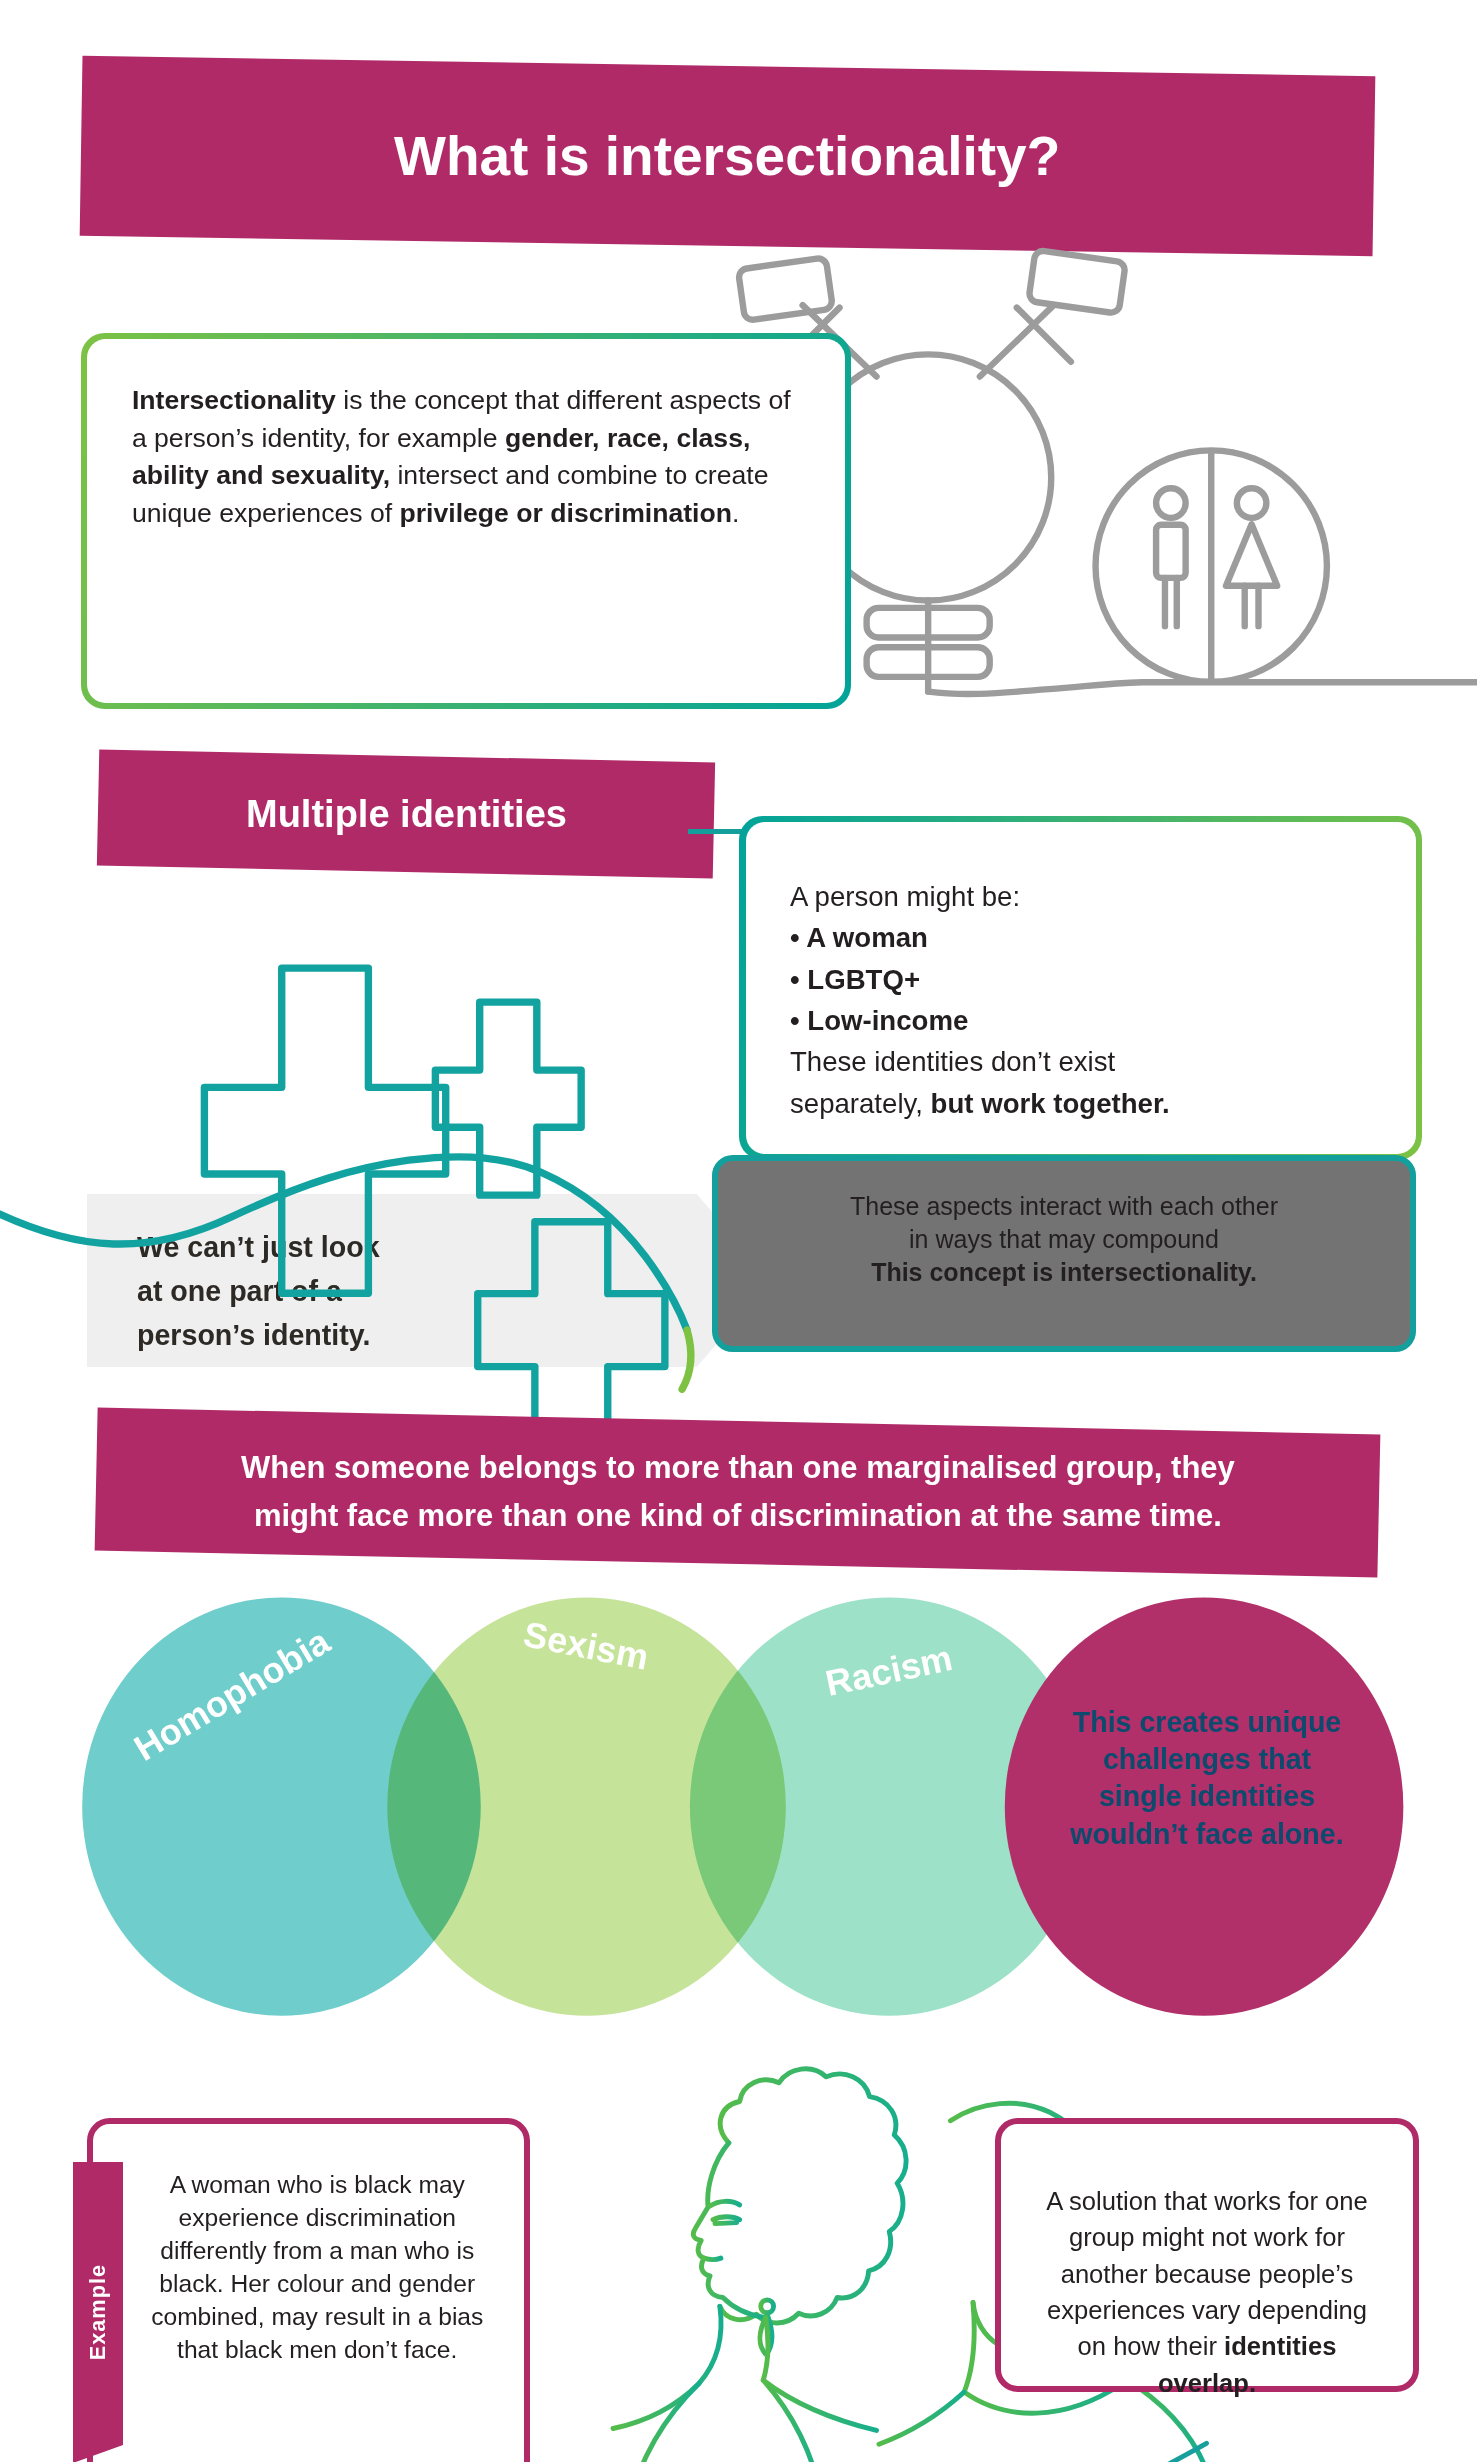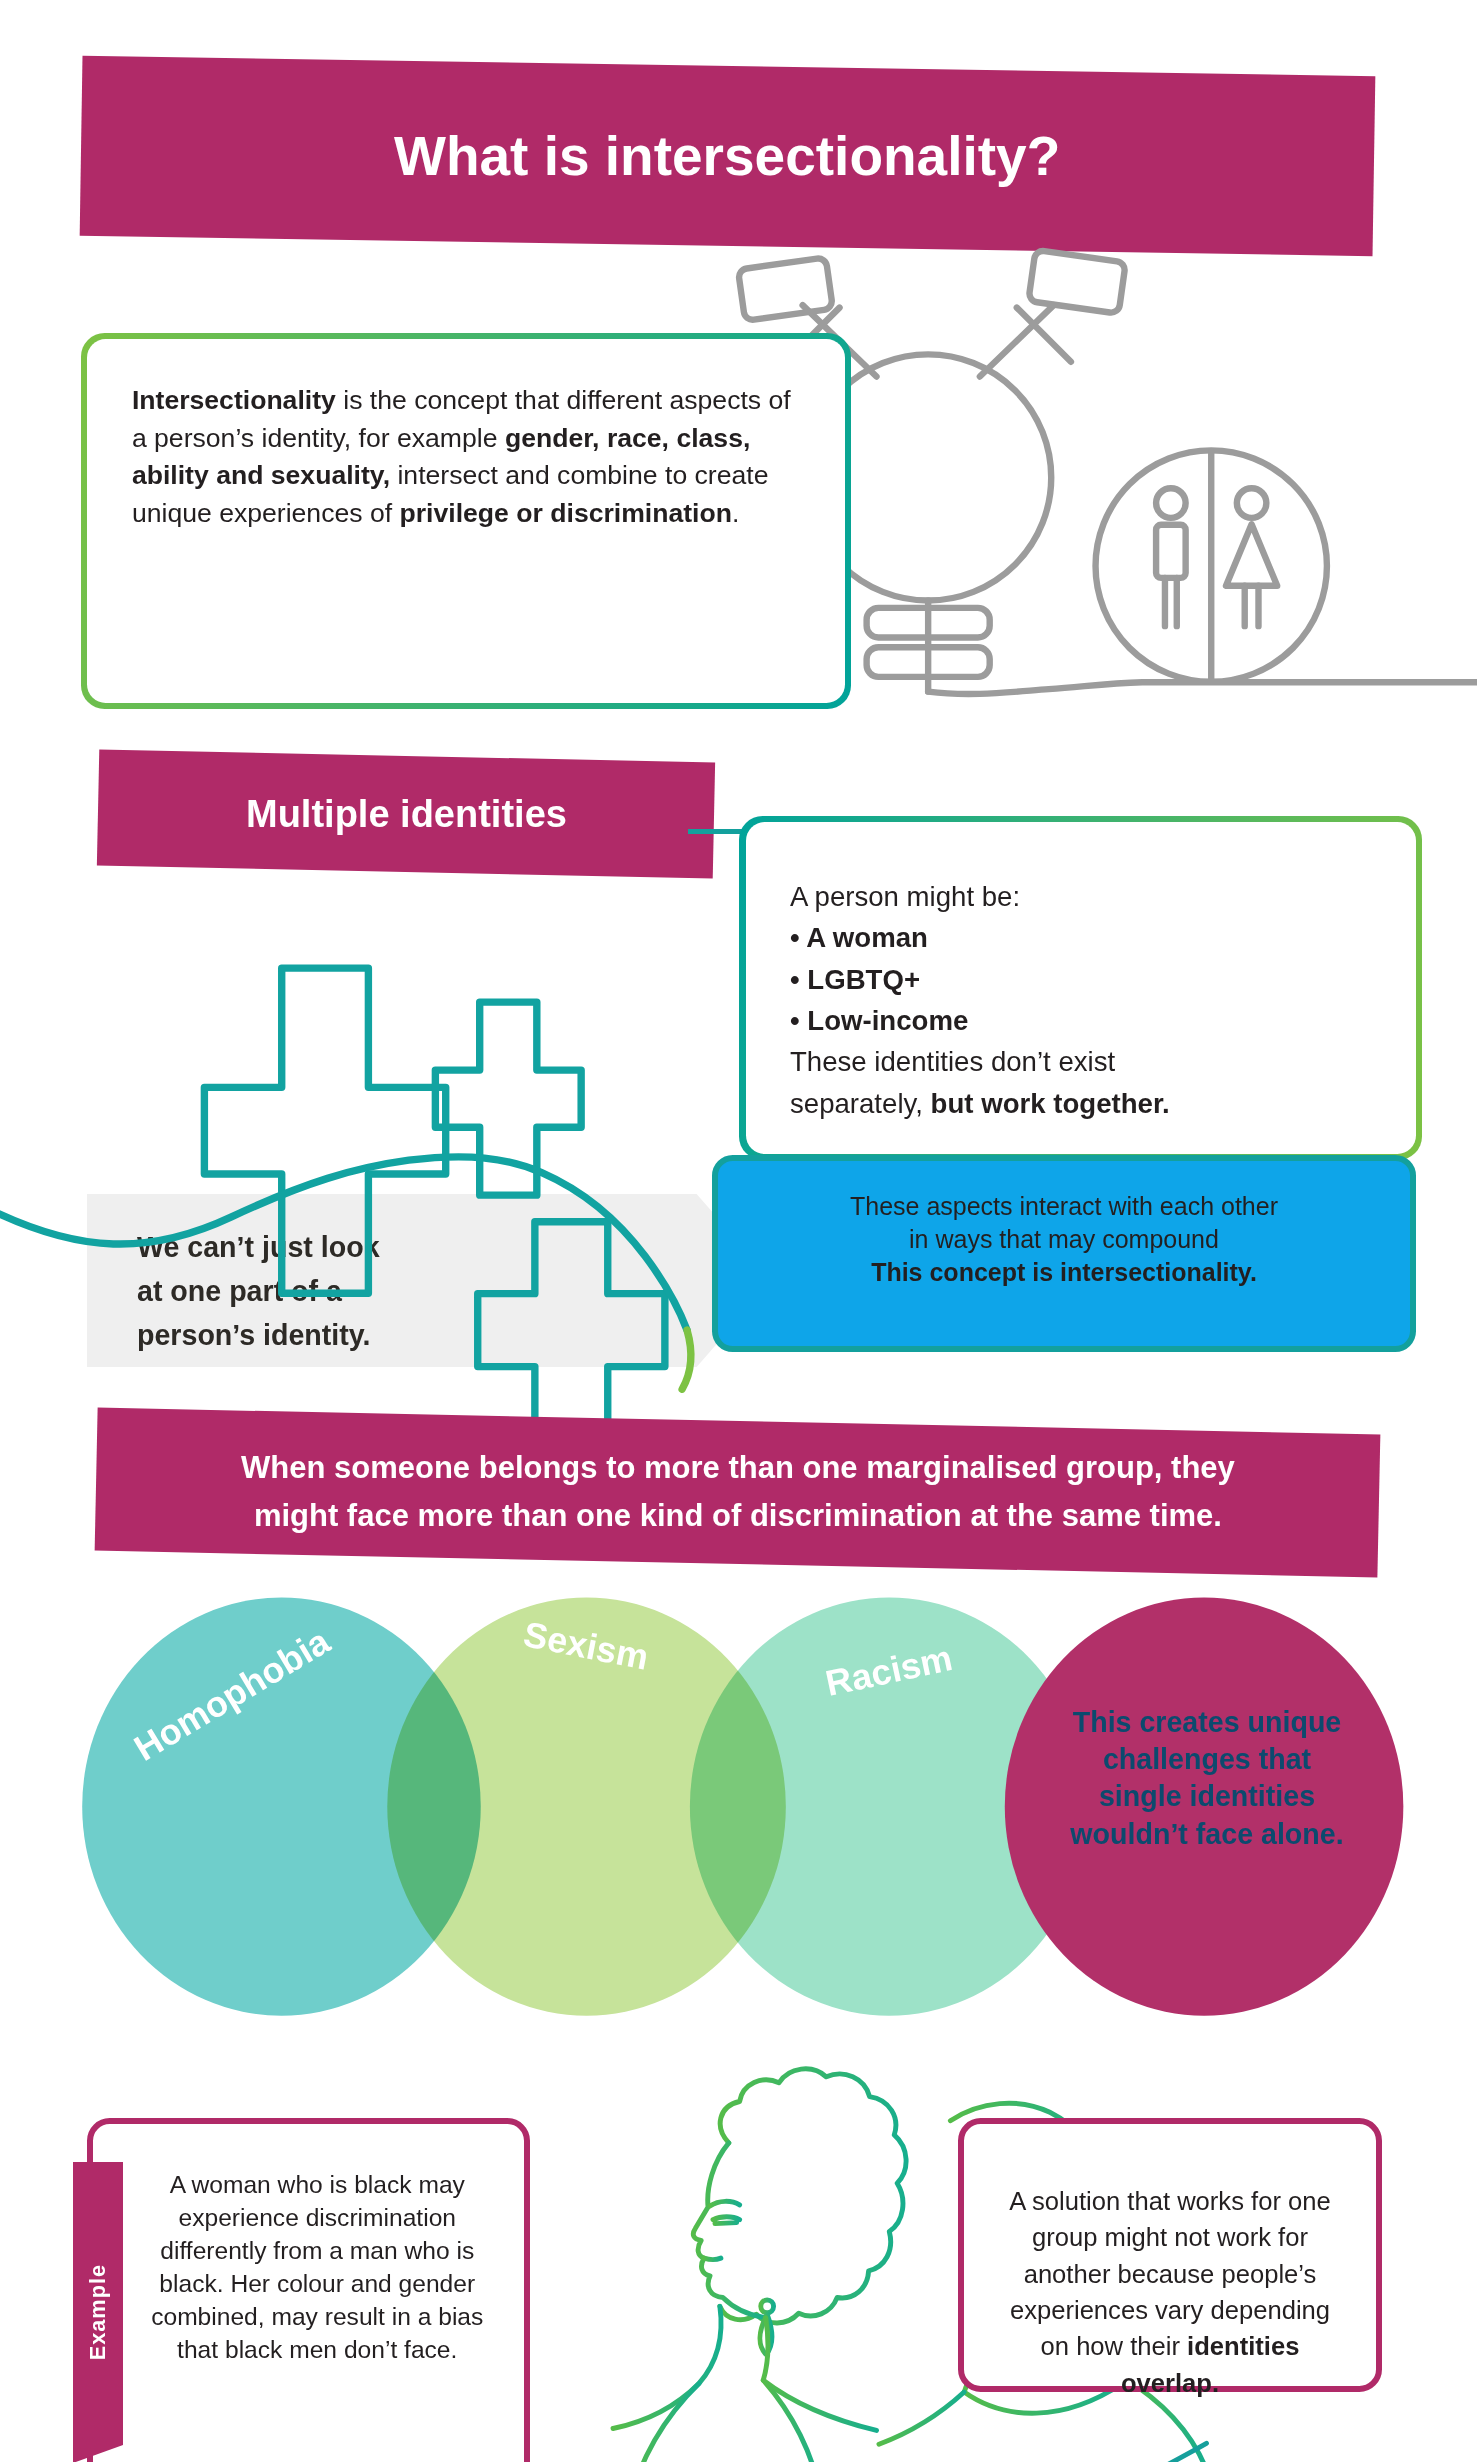--- a/index.html
+++ b/index.html
@@ -13,21 +13,21 @@
   .banner .inner{display:block;}
 
   
   .gbox{position:absolute;border-radius:23.6px;padding:5.9px;}
   .gbox-inner{background:#fff;border-radius:18.7px;width:100%;height:100%;box-sizing:border-box;}
   .grad-gt{background:linear-gradient(105deg,#7DC243 0%,#00A39A 100%);}
   .grad-tg{background:linear-gradient(100deg,#00A39A 0%,#7DC243 100%);}
 
   
   .mbox{position:absolute;background:#fff;border:6.4px solid #B02A68;border-radius:22.7px;box-sizing:border-box;}
-  .tbox{position:absolute;background:#0ea5e9;border:6.4px solid #13A09D;border-radius:20.7px;box-sizing:border-box;}
+  .tbox{position:absolute;background:#737373;border:6.4px solid #13A09D;border-radius:20.7px;box-sizing:border-box;}
 
   .b{font-weight:700;}
 
   
   .def-text{padding:43px 44px 0 45px;font-size:26.6px;line-height:1.42;text-align:left;}
 
   
   .list-text{padding:54px 34px 0 44px;font-size:27.6px;line-height:1.5;}
   .list-text .bullet{font-weight:700;}
 
@@ -188,18 +188,18 @@
       <path d="M 1152 424 C 1172 412 1198 414 1214 428 M 1162 452 C 1178 444 1196 446 1208 456"></path>
       <path d="M 1214 586 C 1198 578 1180 580 1168 590"></path>
       <path d="M 926 624 C 932 696 928 756 908 806 M 1205 664 C 1216 706 1222 744 1230 776"></path>
       <path d="M 908 806 C 990 864 1110 868 1230 788"></path>
       <path d="M 1230 776 C 1310 824 1368 888 1398 958"></path>
       <path d="M 908 806 C 860 850 800 888 735 912"></path>
     </g>
     <path d="M 1400 910 C 1210 1018 950 1136 688 1258" stroke="#169F9C" stroke-width="10" fill="none" stroke-linecap="round"></path>
   </svg>
 
-  <div class="mbox" style="left:958px;top:2118px;width:424px;height:274px;">
+  <div class="mbox" style="left:995px;top:2118px;width:424px;height:274px;">
     <div class="sol-text"><span>A solution that works for one group might not work for another because people’s experiences vary depending on how their </span><span class="b">identities overlap.</span></div>
   </div>
 
 </div>
 
 
 </body></html>

